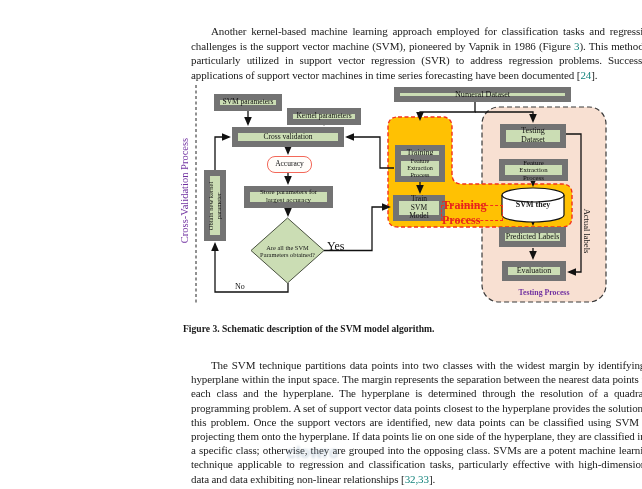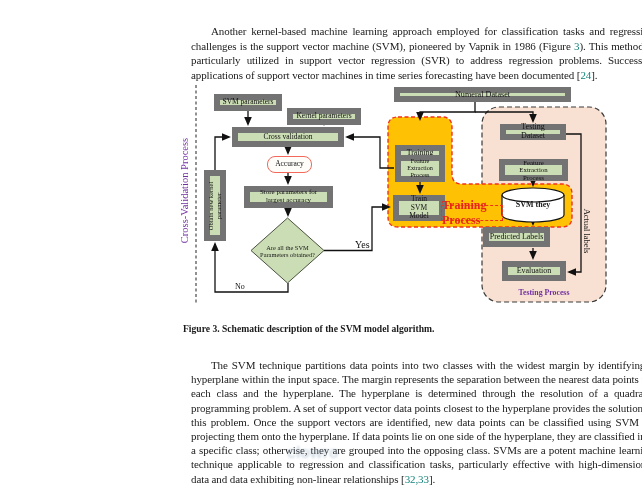--- a/index.html
+++ b/index.html
@@ -28,27 +28,27 @@
   .n-obtain .txt{position:absolute;left:50%;top:50%;width:70px;
                  transform:translate(-50%,-50%) rotate(-90deg);font-size:6.6px;
                  text-align:center;line-height:1.15;}
   .n-diamond-text{left:85px;top:145px;width:55px;height:42px;font-size:6.4px;
                   position:absolute;display:flex;align-items:center;justify-content:center;
                   text-align:center;line-height:1.15;}
   .n-numeral{left:219px;top:2px;width:177px;height:15px;font-size:8.2px;}
   .n-traindata{left:220px;top:37px;width:50px;height:26px;font-size:7.8px;margin-top:23px;}
   .n-fextrain{left:220px;top:70px;width:50px;height:27px;font-size:6.2px;padding:0 7px;}
   .n-trainsvm{left:218px;top:110px;width:52px;height:26px;font-size:7.5px;padding:0 6px;}
-  .n-testdata{left:325px;top:39px;width:66px;height:16px;font-size:8px;padding:0 12px;}
+  .n-testdata{left:325px;top:39px;width:66px;height:24px;font-size:8px;padding:0 12px;}
   .n-fextest{left:324px;top:74px;width:69px;height:22px;font-size:6.8px;padding:0 5px;}
   .n-svmmodel{position:absolute;left:327px;top:115px;width:62px;text-align:center;
               font-size:8px;font-weight:bold;}
-  .n-predicted{left:308px;top:142px;width:67px;height:20px;font-size:8px;}
+  .n-predicted{left:324px;top:142px;width:67px;height:20px;font-size:8px;}
   .n-evaluation{left:327px;top:176px;width:64px;height:20px;font-size:8px;}
-  .lbl-yes{left:152px;top:154px;font-size:10px;margin-left:28px;}
+  .lbl-yes{left:152px;top:154px;font-size:12px;}
   .lbl-no{left:60px;top:197px;font-size:8px;}
   .lbl-trainproc{position:absolute;left:266px;top:120px;width:62px;height:16px;
                  border:1.3px dashed #F3301C;color:#E8251C;font-size:12px;font-weight:bold;
                  display:flex;align-items:center;justify-content:center;box-sizing:border-box;}
   .lbl-testproc{position:absolute;left:307px;top:203px;width:124px;text-align:center;
                 color:#7030A0;font-size:7.8px;font-weight:bold;}
   .lbl-actual{left:381px;top:141px;width:62px;transform:rotate(90deg);font-size:8.5px;}
   .lbl-cvp{left:-56px;top:100px;width:130px;transform:rotate(-90deg);
            color:#7030A0;font-size:10.5px;}
   .watermark{position:absolute;left:287px;top:444px;font-family:"Liberation Sans",sans-serif;

